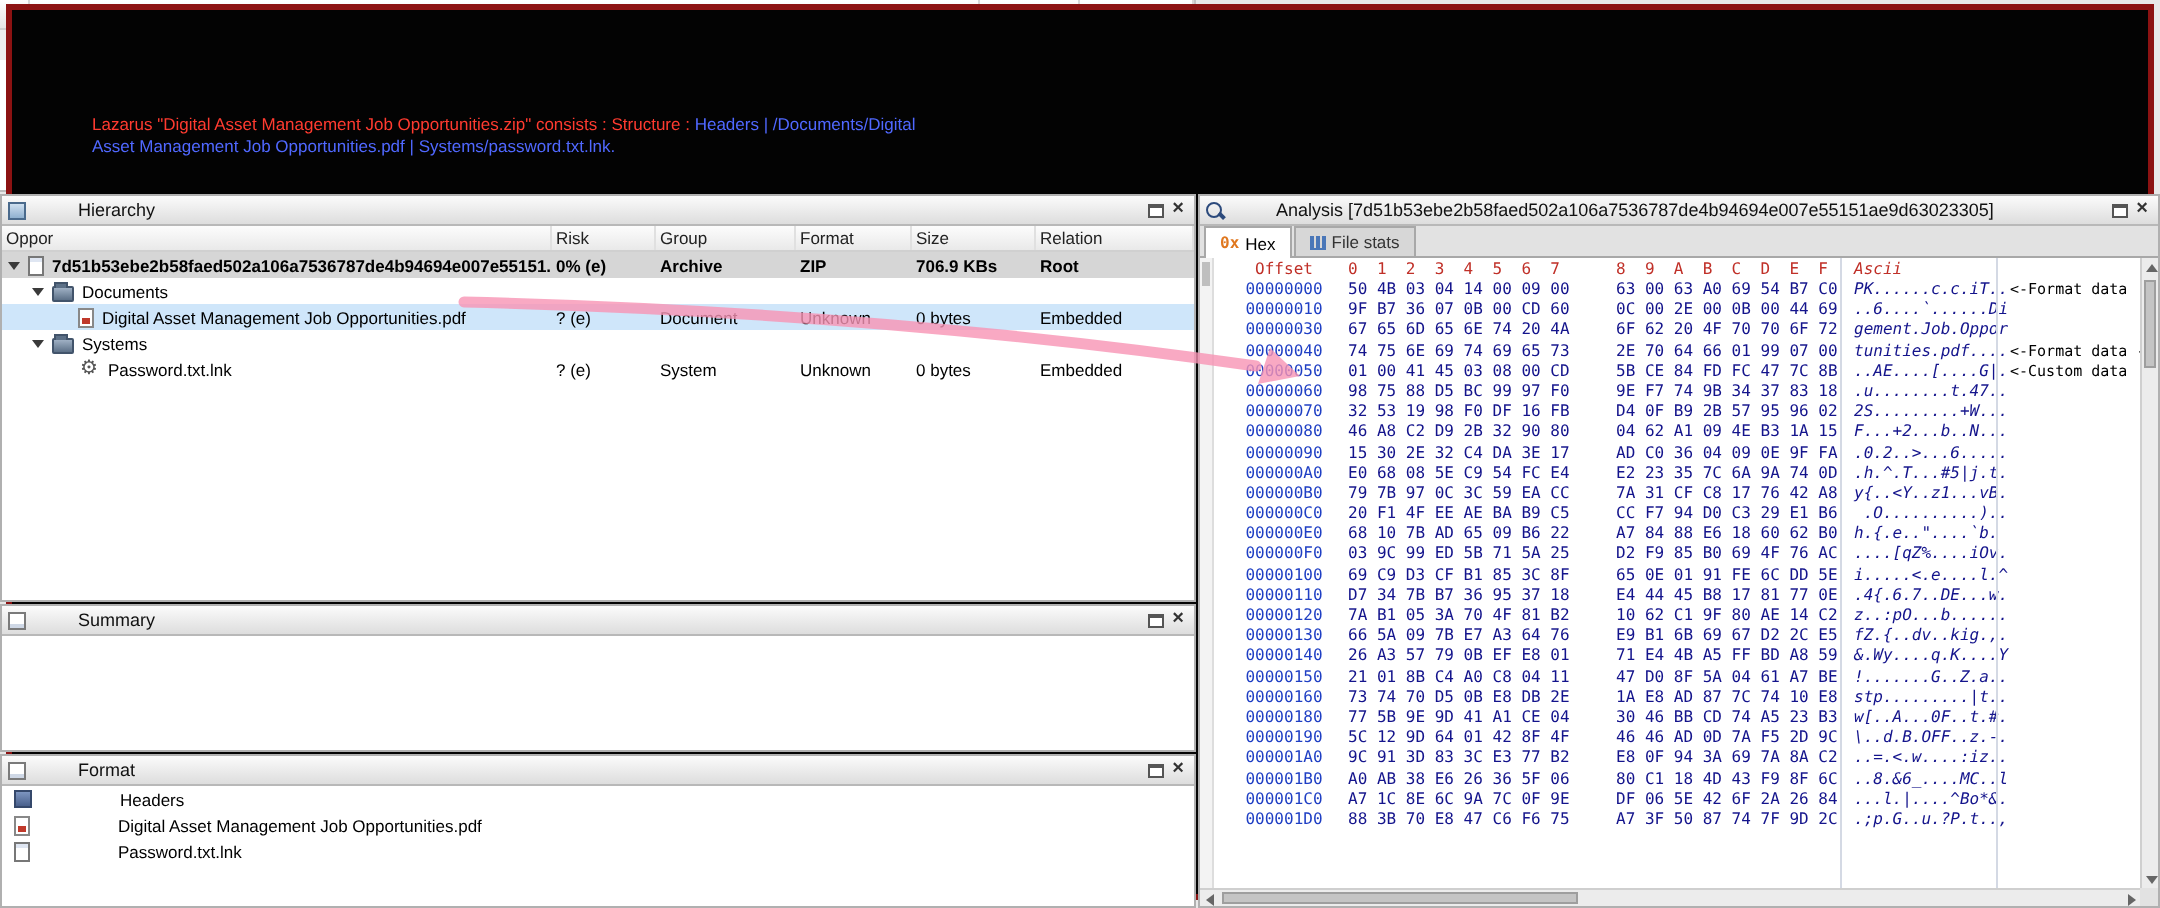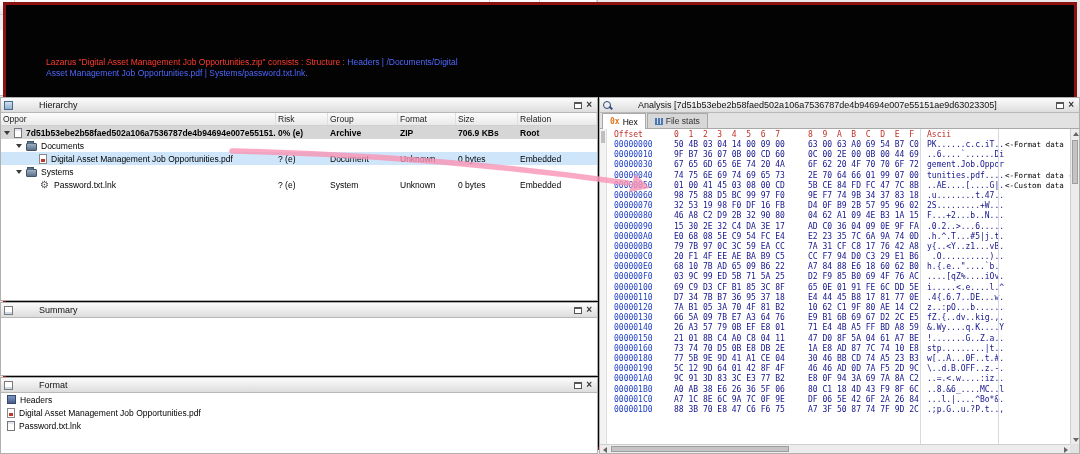--- a/index.html
+++ b/index.html
@@ -59,43 +59,43 @@
   .ic-zip { width:8px; height:10px; background:#fff; border:1px solid #777; box-shadow:inset 0 2px 0 #dfe6f2; }
   .ic-folder { width:11px; height:8px; background:linear-gradient(#9fb0c4,#5c7087); border:1px solid #42546b; border-radius:1px; margin-top:2px; }
   .ic-folder::before { content:""; position:absolute; left:0; top:-3px; width:5px; height:2px; background:#5c7087; border:1px solid #42546b; border-bottom:none; }
   .ic-pdf { width:8px; height:10px; background:#fff; border:1px solid #888; }
   .ic-pdf::after { content:""; position:absolute; left:1px; bottom:1px; width:4px; height:3px; background:#c0392b; }
   .ic-gear { width:11px; height:11px; font-size:10px; line-height:11px; color:#555; text-align:center; }
 
   
   #summary { left:0; top:302px; width:598px; height:74px; }
   #format  { left:0; top:377px; width:598px; height:77px; }
-  .fmt-item { display:flex; align-items:center; height:13px; font-size:8.5px; padding-left:6px; color:#000; }
+  .fmt-item { display:flex; align-items:center; height:13px; font-size:8.5px; padding-left:6px; color:#000;gap:40px; }
   .ic-hdrs { width:9px; height:9px; background:linear-gradient(#7d95c0,#49608c); border:1px solid #35486b; }
 
   
   #analysis { left:599px; top:97px; width:481px; height:357px; }
   .tabbar { height:16px; background:#e2e2e2; border-bottom:1px solid #a8a8a8; display:flex; align-items:flex-end; padding-left:2px; }
   .tab { height:15px; display:flex; align-items:center; padding:0 7px; font-size:8.5px; border:1px solid #a8a8a8; border-bottom:none; margin-right:1px; background:#d7d7d7; color:#333; }
   .tab.active { background:#fff; height:16px; margin-bottom:-1px; color:#000; }
   .tab-ic-hex { color:#e07820; font-weight:bold; font-size:8px; margin-right:3px; font-family:"DejaVu Sans Mono",monospace; }
   .tab-ic-stats { width:8px; height:7px; margin-right:3px; background:repeating-linear-gradient(90deg,#4a77b8 0 2px,transparent 2px 3px); border-bottom:1px solid #4a77b8; }
 
   .hex-area { position:absolute; top:31px; left:0; right:9px; bottom:9px; overflow:hidden; background:#fff;
               font-family:"DejaVu Sans Mono",monospace; font-size:8px; }
   .hex-gutter { position:absolute; left:0; top:0; width:7px; bottom:0; background:#f3f3f3; border-right:1px solid #ddd; }
   .hex-gutter-thumb { position:absolute; top:2px; left:1px; width:4px; height:12px; background:#bfbfbf; }
   .hex-content { position:absolute; left:8px; top:0; right:0; bottom:0; }
   .vline { position:absolute; top:0; bottom:0; width:1px; background:#d4d9e4; }
   .hx-row { display:flex; height:10.2px; line-height:10.2px; white-space:pre; }
   .hx-row.hd { height:11px; line-height:11px; }
-  .hx-off { width:62px; padding-left:6px; color:#1f3fc4; flex:none; }
+  .hx-off { width:62px; padding-left:6px; color:#1f3fc4; flex:none;text-align:center; }
   .hx-g1 { width:134px; padding-left:4px; color:#14148c; flex:none; }
   .hx-g2 { width:120px; padding-left:4px; color:#14148c; flex:none; }
-  .hx-ascii { width:78px; padding-left:3px; color:#14148c; flex:none; }
+  .hx-ascii { width:78px; padding-left:3px; color:#14148c; flex:none;font-style:italic; }
   .hx-note { color:#000; font-size:7.5px; padding-left:3px; flex:none; }
   .hd .hx-off, .hd .hx-g1, .hd .hx-g2, .hd .hx-ascii { color:#c03028; }
 
   
   .vscroll { position:absolute; right:0; top:31px; width:9px; bottom:9px; background:#ececec; border-left:1px solid #cfcfcf; }
   .vthumb { position:absolute; top:11px; left:1px; width:6px; height:44px; background:#c4c4c4; border:1px solid #9e9e9e; }
   .hscroll { position:absolute; left:0; right:9px; bottom:0; height:9px; background:#ececec; border-top:1px solid #cfcfcf; }
   .hthumb { position:absolute; left:11px; top:1px; width:178px; height:6px; background:#c4c4c4; border:1px solid #9e9e9e; }
   .sb-arrow { position:absolute; width:9px; height:9px; display:flex; align-items:center; justify-content:center; }
   .tri-up { width:0;height:0;border-left:3px solid transparent;border-right:3px solid transparent;border-bottom:4px solid #666; }

